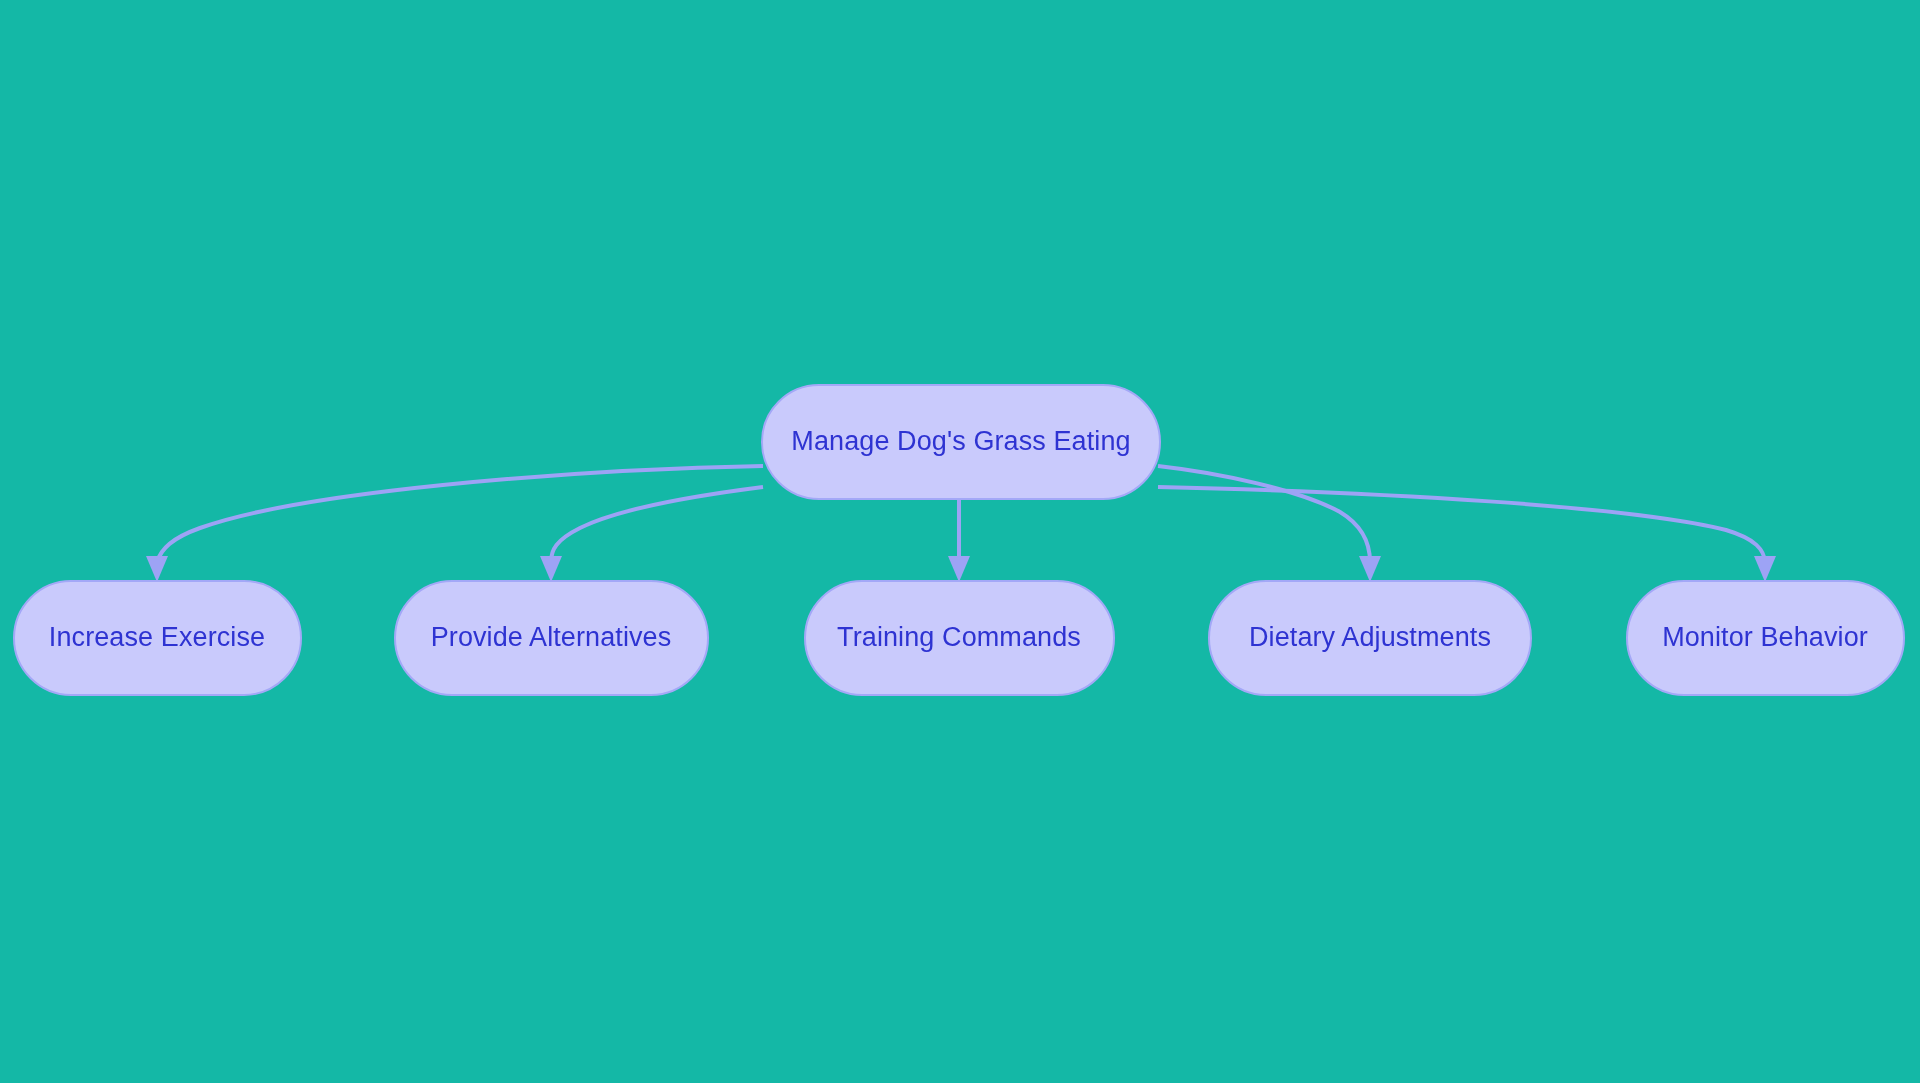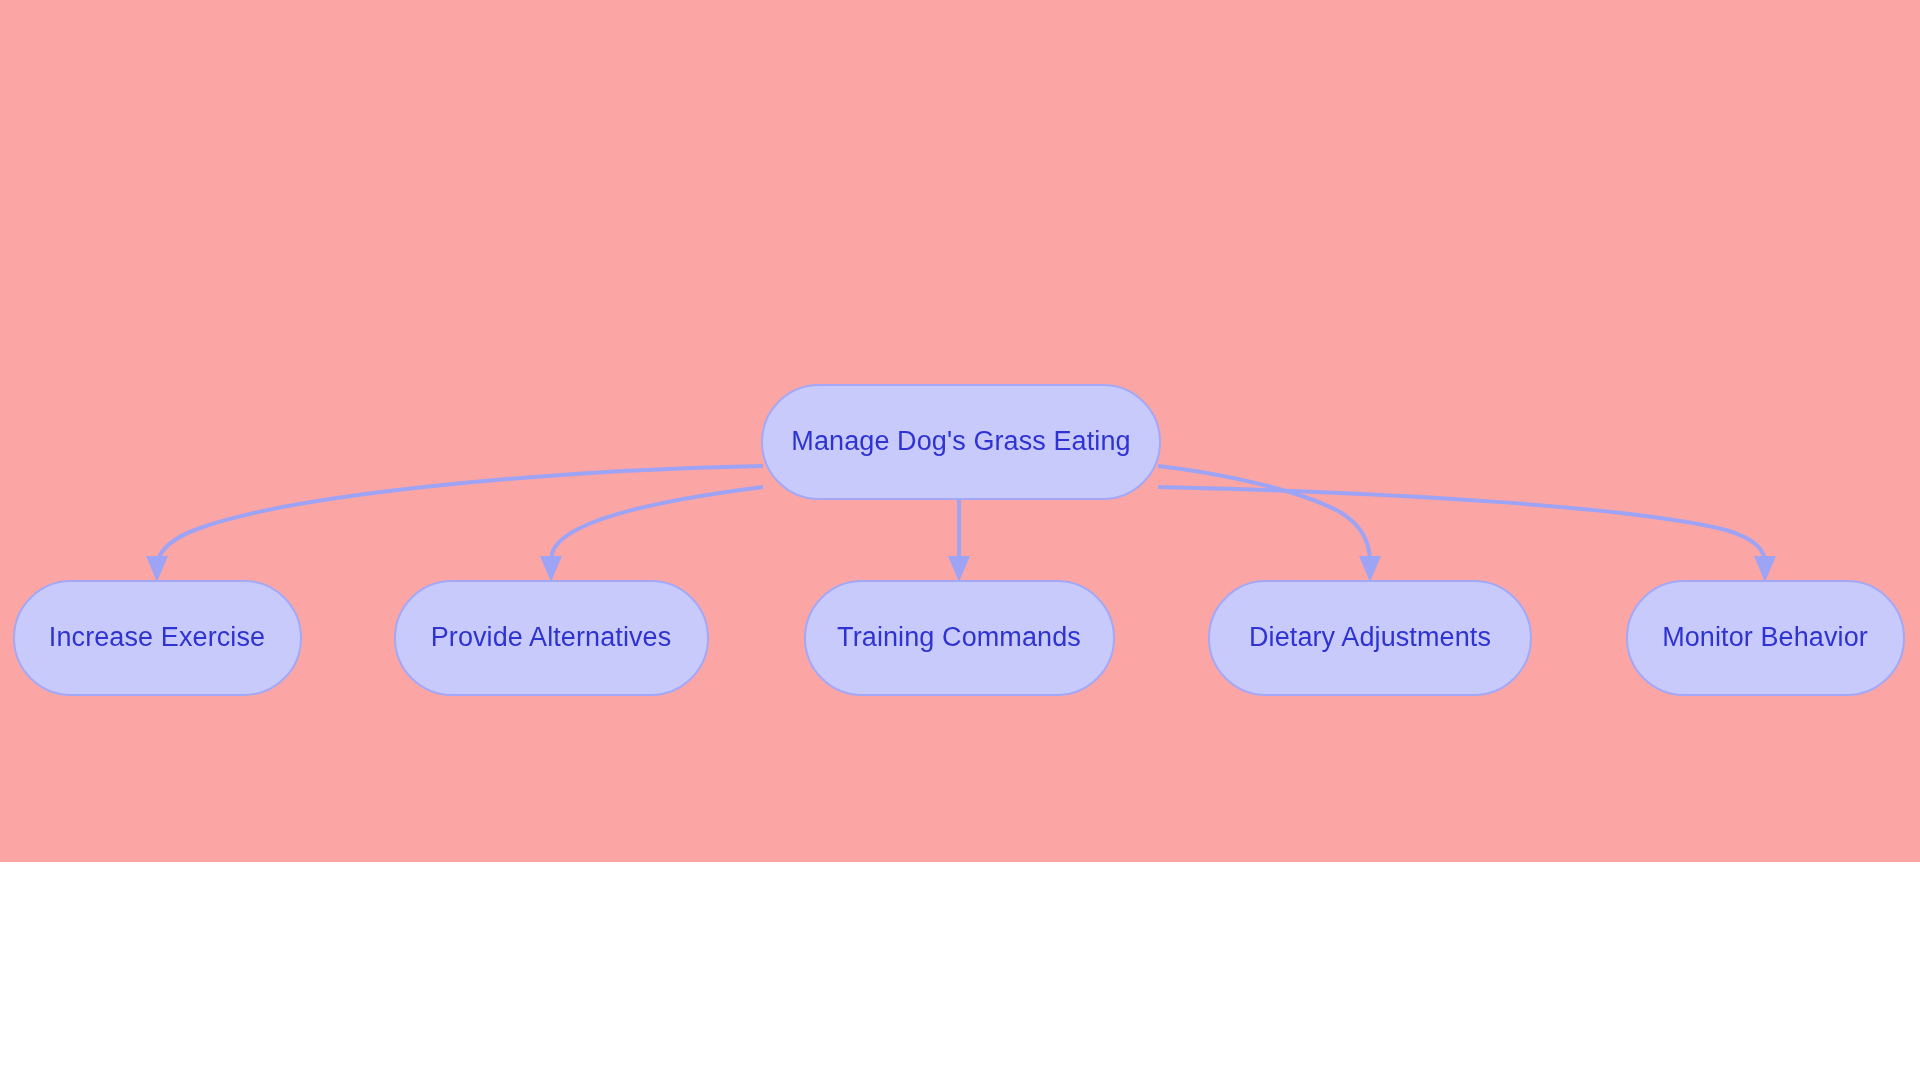--- a/index.html
+++ b/index.html
@@ -10,22 +10,22 @@
   }
   body {
     width: 1920px;
     height: 1083px;
     overflow: hidden;
     font-family: "Liberation Sans", "DejaVu Sans", sans-serif;
   }
   #diagram-canvas {
     position: relative;
     width: 1920px;
-    height: 862px;
-    background: #fca5a5;
+    height: 1083px;
+    background: #14b8a6;
   }
   #flow-svg {
     position: absolute;
     inset: 0;
     width: 1920px;
     height: 1083px;
     display: block;
   }
   .node-shape {
     fill: #c9cafc;

